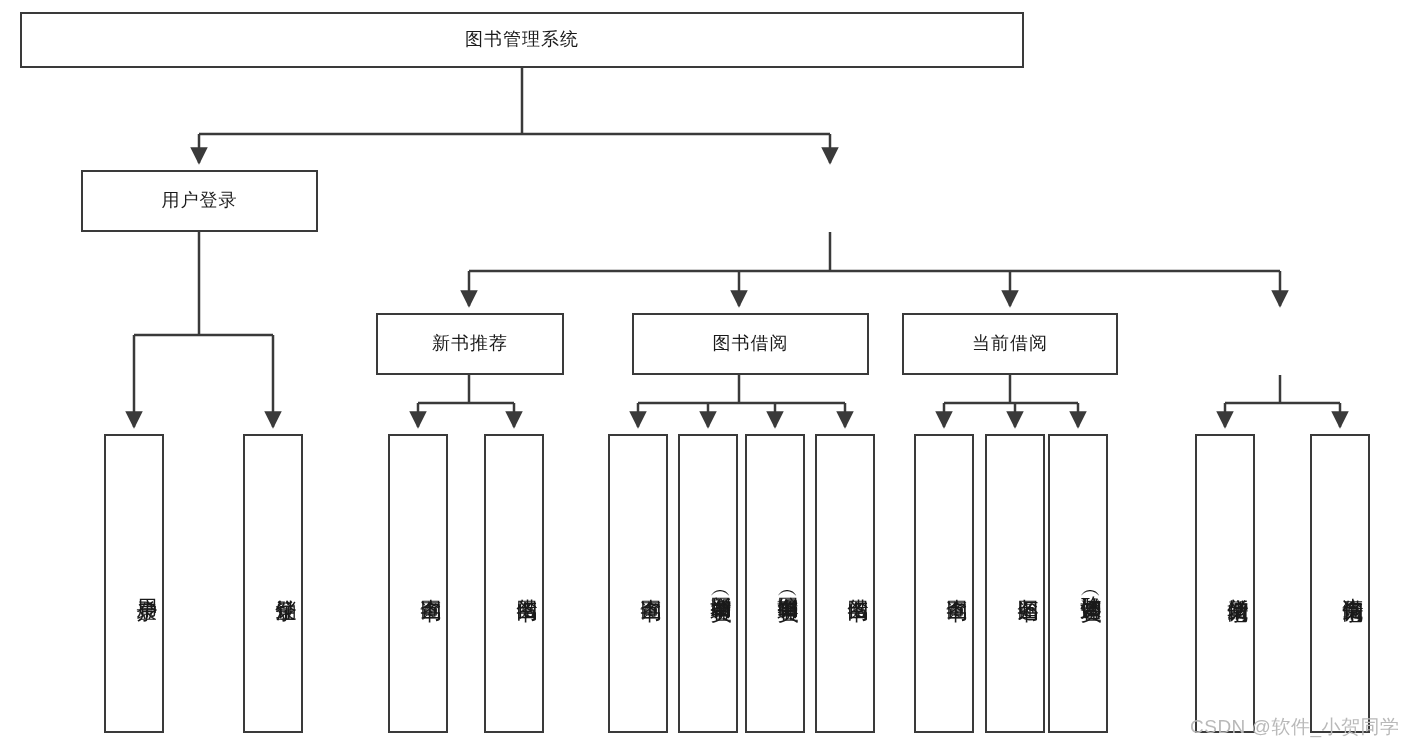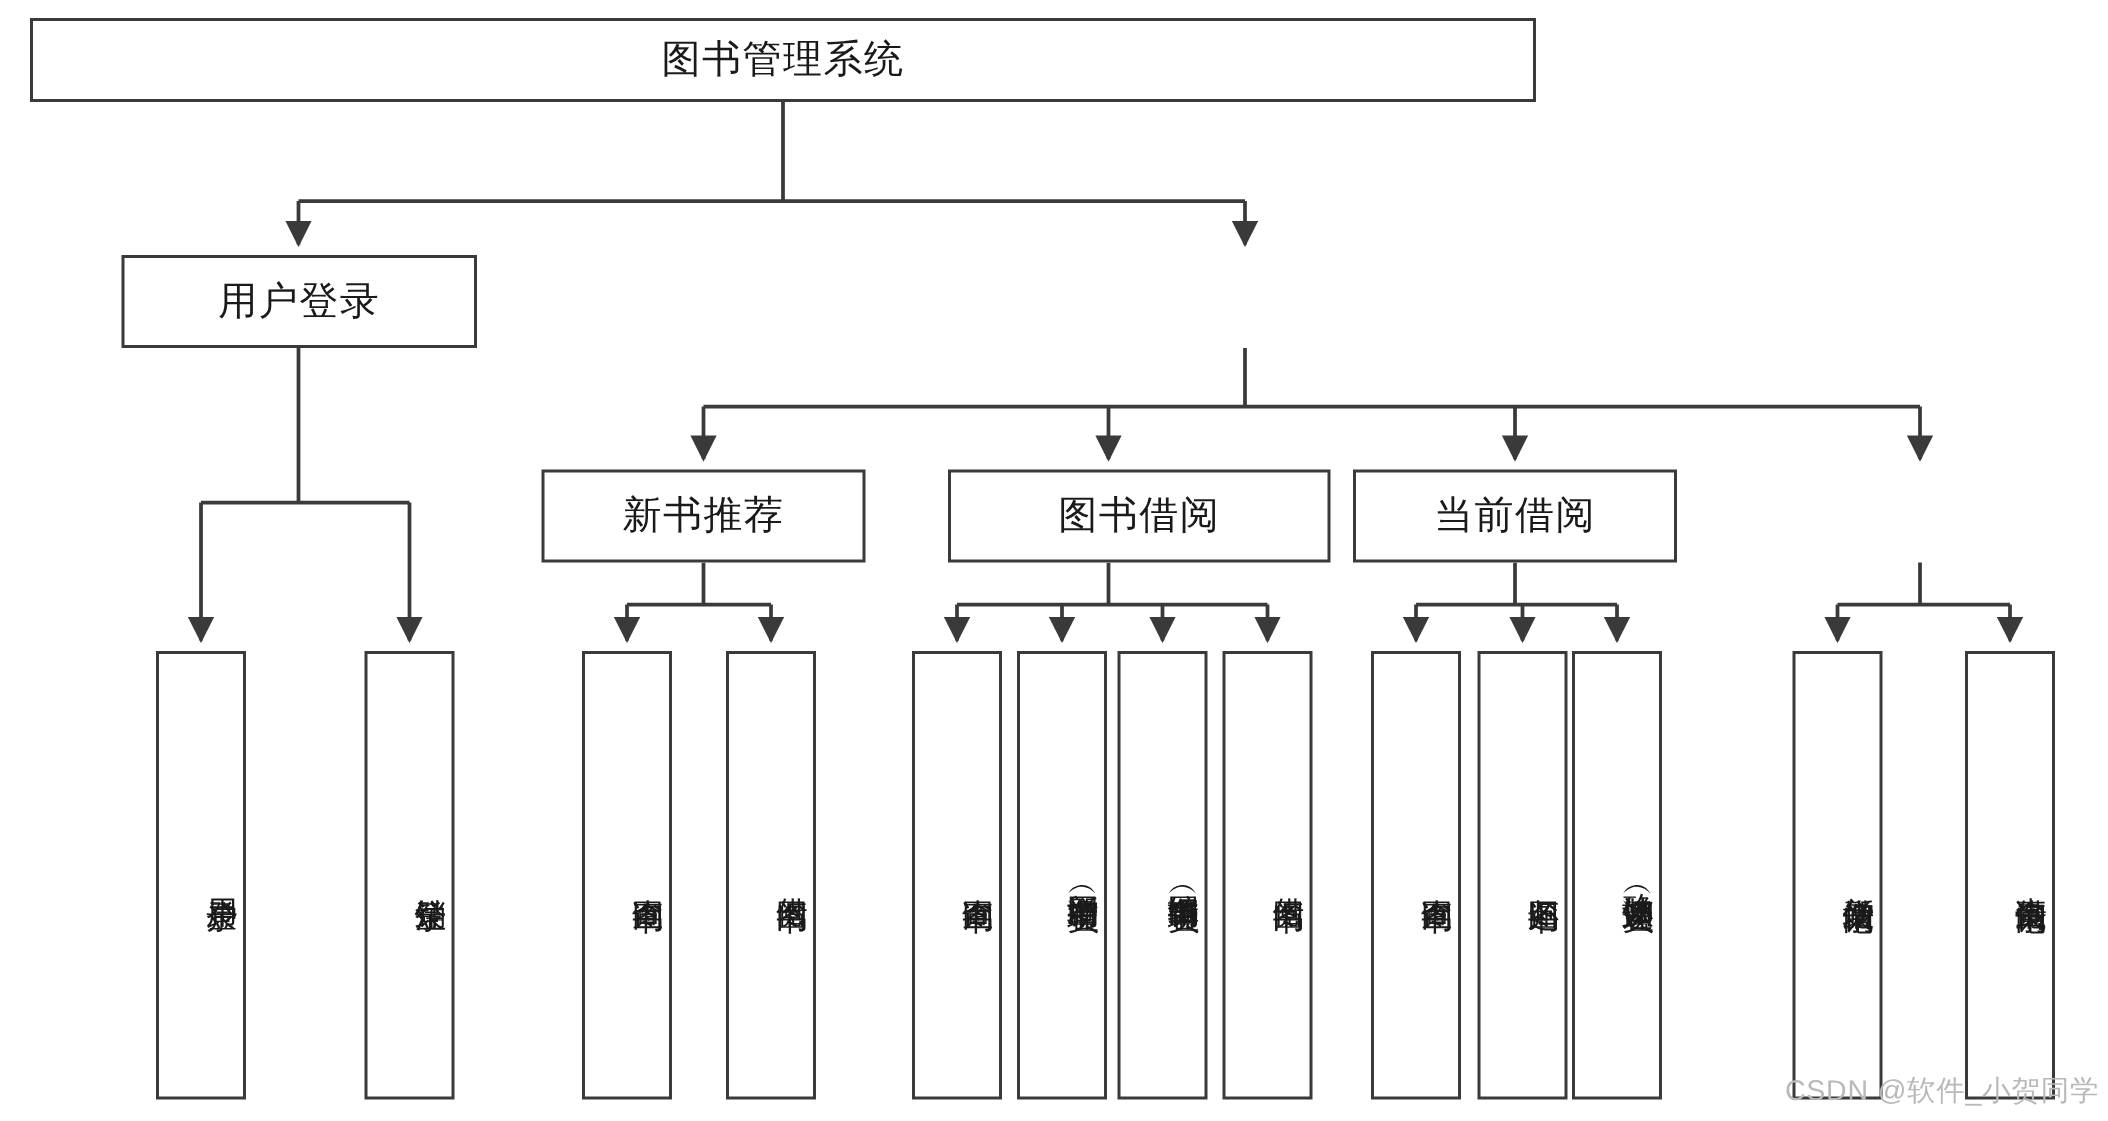--- a/index.html
+++ b/index.html
@@ -31,21 +31,21 @@
     box-sizing: border-box;
     background: #ffffff;
     border: 2px solid #3a3a3a;
     display: flex;
     align-items: center;
     justify-content: center;
     color: #1a1a1a;
     z-index: 2;
   }
   .node-h {
-    font-size: 26px;
+    font-size: 18px;
     letter-spacing: 1px;
     line-height: 1.2;
     white-space: nowrap;
   }
   .node-v {
     font-size: 21px;
     letter-spacing: 1px;
     writing-mode: vertical-rl;
     text-orientation: upright;
     line-height: 1.45;
@@ -125,24 +125,24 @@
   </svg>
 
   <div class="node node-h" style="left:20px; top:12px; width:1004px; height:56px;">
     <span>图书管理系统</span>
   </div>
 
   <div class="node node-h" style="left:81px; top:170px; width:237px; height:62px;">
     <span>用户登录</span>
   </div>
 
-  <div class="node node-h" style="left:361px; top:313px; width:216px; height:62px;">
+  <div class="node node-h" style="left:376px; top:313px; width:188px; height:62px;">
     <span>新书推荐</span>
   </div>
-  <div class="node node-h" style="left:632px; top:313px; width:255px; height:62px;">
+  <div class="node node-h" style="left:632px; top:313px; width:237px; height:62px;">
     <span>图书借阅</span>
   </div>
   <div class="node node-h" style="left:902px; top:313px; width:216px; height:62px;">
     <span>当前借阅</span>
   </div>
 
   <div class="node node-v" style="left:104px; top:434px; width:60px; height:299px;">
     <span class="vlabel">用户登录</span>
   </div>
   <div class="node node-v" style="left:243px; top:434px; width:60px; height:299px;">

